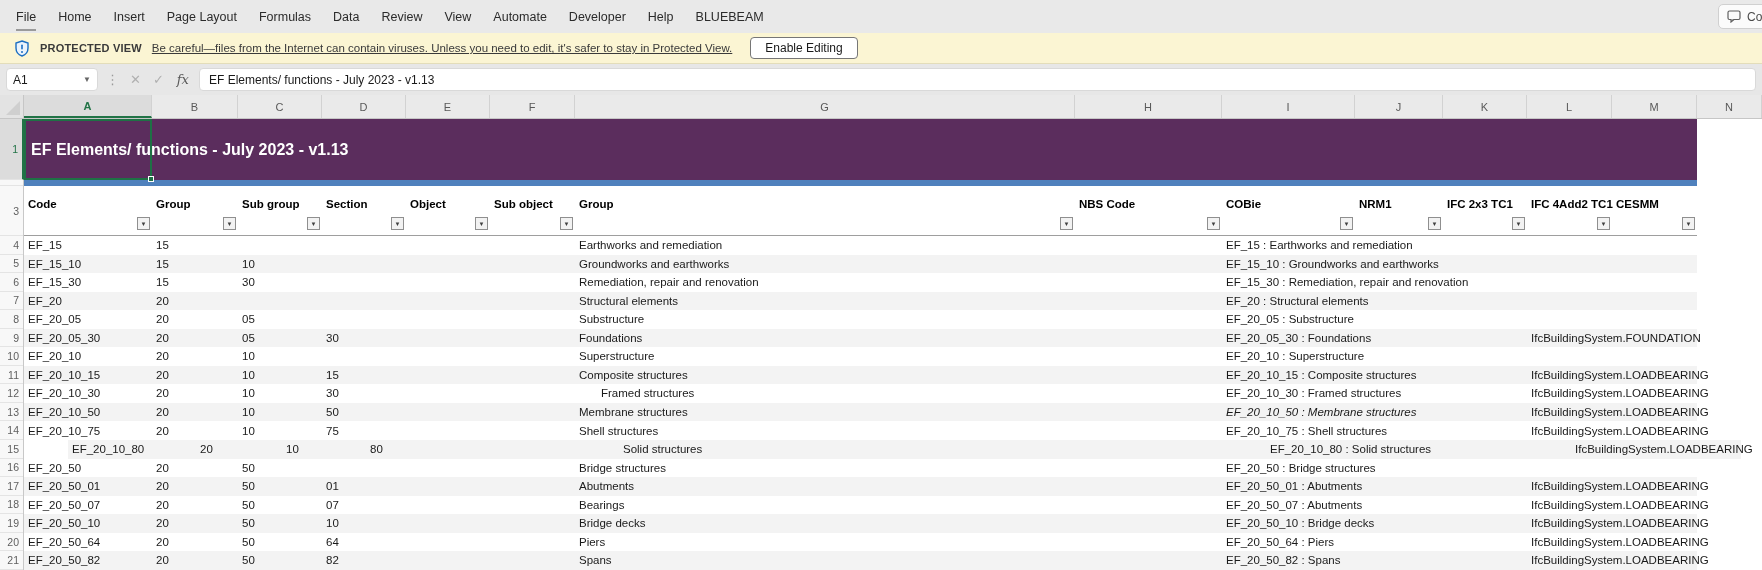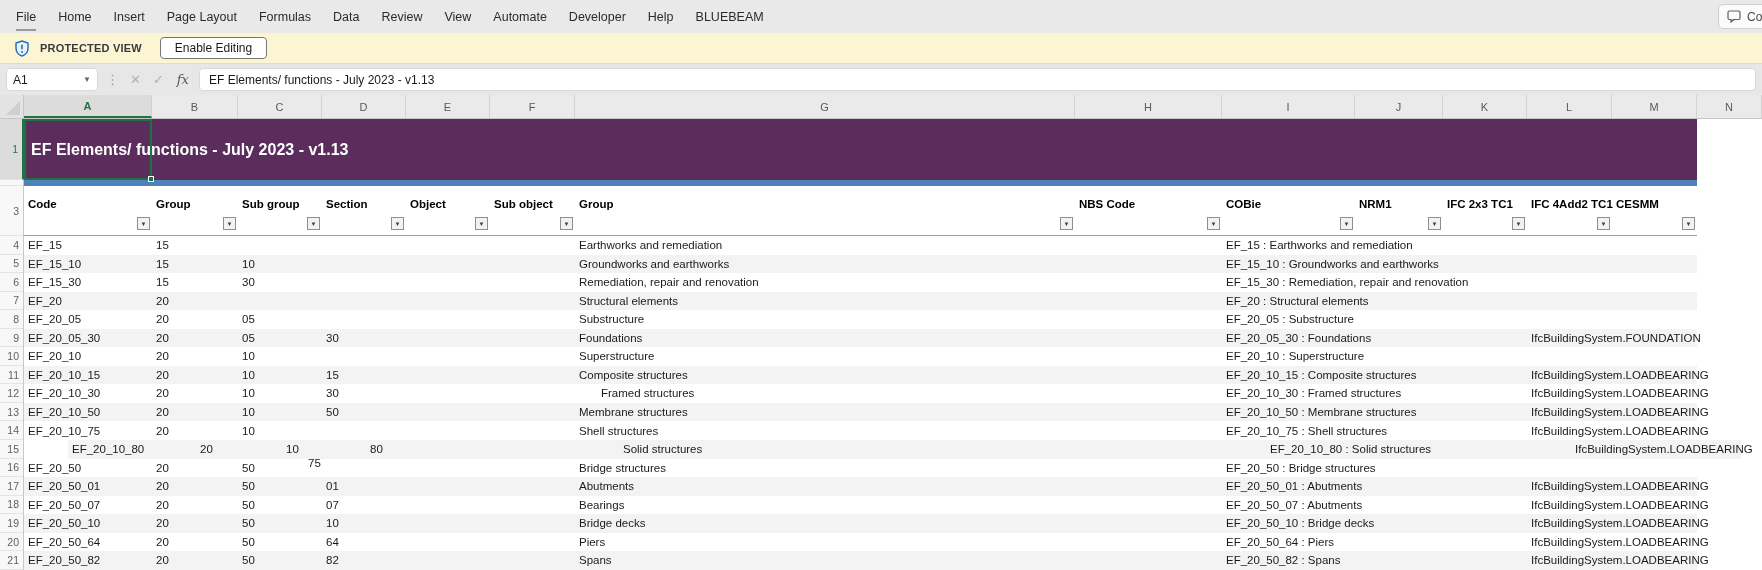--- a/index.html
+++ b/index.html
@@ -134,20 +134,21 @@
     <span>Comments</span>
   </div>
 
   <div id="banner">
     <svg width="16" height="17" viewBox="0 0 16 17">
       <path d="M8 1 L14 3 V8 C14 12.5 11 15 8 16 C5 15 2 12.5 2 8 V3 Z" fill="#eaf3fc" stroke="#1b6ec2" stroke-width="1.4"></path>
       <rect x="7.2" y="4.5" width="1.6" height="5" rx="0.8" fill="#1b6ec2"></rect>
       <circle cx="8" cy="12" r="1" fill="#1b6ec2"></circle>
     </svg>
     <span id="banner-label">PROTECTED VIEW</span>
+    <span id="banner-msg">Be careful—files from the Internet can contain viruses. Unless you need to edit, it's safer to stay in Protected View.</span>
     <button id="enable-editing-btn">Enable Editing</button>
   </div>
 
   <div id="formulabar">
     <div id="name-box">
       <span>A1</span>
       <span class="chevron">▼</span>
     </div>
     <span id="grip">⋮</span>
     <span class="fbtn">✕</span>
@@ -313,28 +314,28 @@
           <span class="cell" style="left: 1226px; line-height: 18.55px;">EF_20_10_30 : Framed structures</span>
           <span class="cell" style="left: 1531px; line-height: 18.55px;">IfcBuildingSystem.LOADBEARING</span>
         </div>
         <div class="data-row" style="top: 283.95px; height: 18.55px;">
           <div class="row-stripe"></div>
           <span class="cell" style="left: 28px; line-height: 18.55px;">EF_20_10_50</span>
           <span class="cell" style="left: 156px; line-height: 18.55px;">20</span>
           <span class="cell" style="left: 242px; line-height: 18.55px;">10</span>
           <span class="cell" style="left: 326px; line-height: 18.55px;">50</span>
           <span class="cell" style="left: 579px; line-height: 18.55px;">Membrane structures</span>
-          <span class="cell" style="left: 1226px; line-height: 18.55px;">EF_20_10_50 : Membrane structures</span>
+          <span class="cell" style="left: 1226px; line-height: 18.55px; font-style: italic;">EF_20_10_50 : Membrane structures</span>
           <span class="cell" style="left: 1531px; line-height: 18.55px;">IfcBuildingSystem.LOADBEARING</span>
         </div>
         <div class="data-row" style="top: 302.5px; height: 18.55px;">
           <span class="cell" style="left: 28px; line-height: 18.55px;">EF_20_10_75</span>
           <span class="cell" style="left: 156px; line-height: 18.55px;">20</span>
           <span class="cell" style="left: 242px; line-height: 18.55px;">10</span>
-          <span class="cell" style="left: 308px; line-height: 18.55px; margin-top: 32px;">75</span>
+          <span class="cell" style="left: 326px; line-height: 18.55px;">75</span>
           <span class="cell" style="left: 579px; line-height: 18.55px;">Shell structures</span>
           <span class="cell" style="left: 1226px; line-height: 18.55px;">EF_20_10_75 : Shell structures</span>
           <span class="cell" style="left: 1531px; line-height: 18.55px;">IfcBuildingSystem.LOADBEARING</span>
         </div>
         <div class="data-row" style="top: 321.05px; height: 18.55px; margin-left: 44px;">
           <div class="row-stripe"></div>
           <span class="cell" style="left: 28px; line-height: 18.55px;">EF_20_10_80</span>
           <span class="cell" style="left: 156px; line-height: 18.55px;">20</span>
           <span class="cell" style="left: 242px; line-height: 18.55px;">10</span>
           <span class="cell" style="left: 326px; line-height: 18.55px;">80</span>

